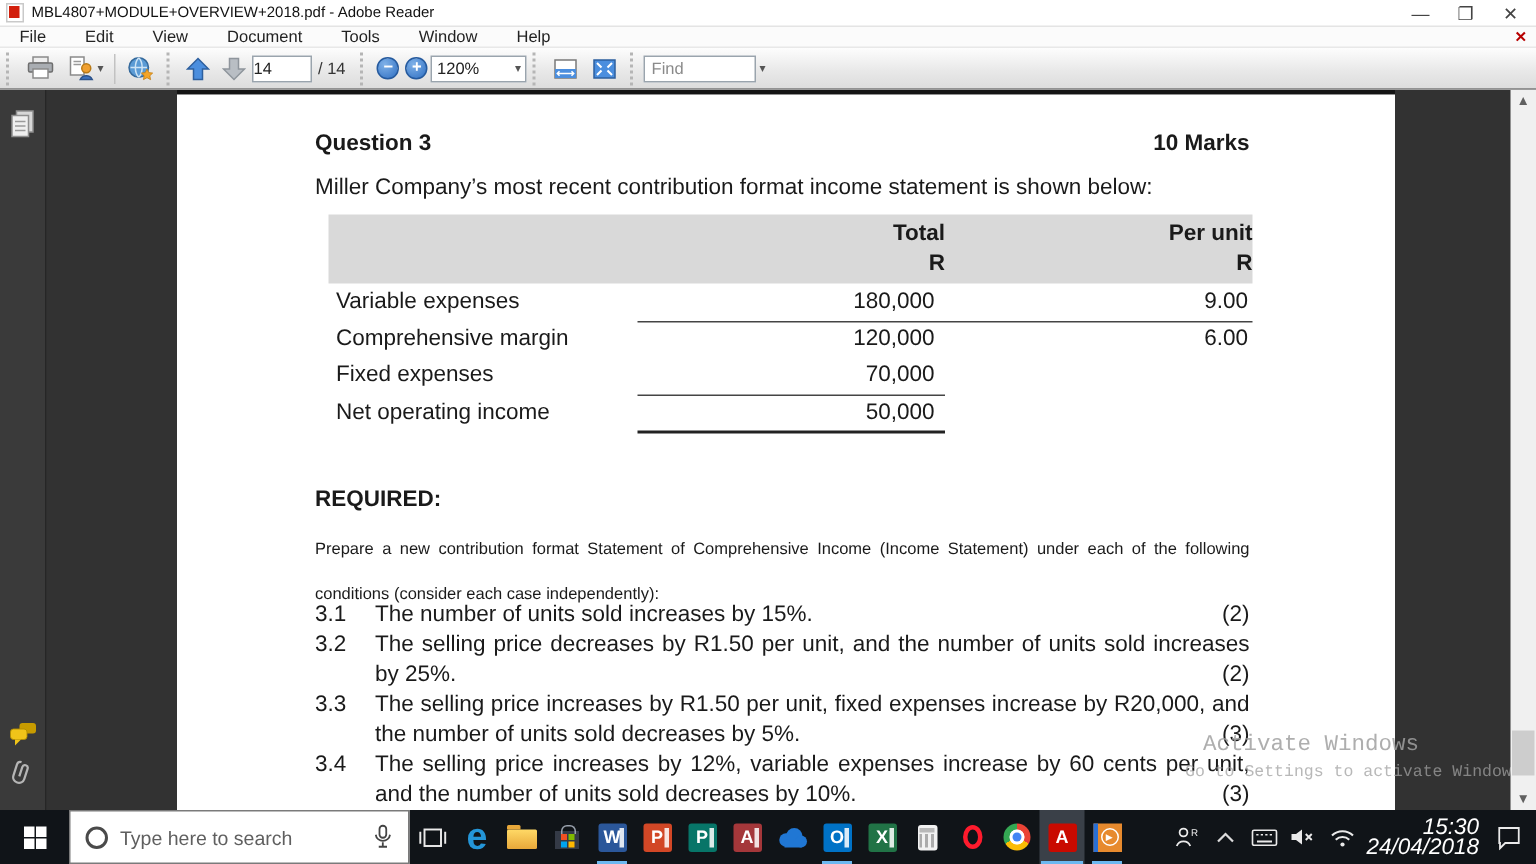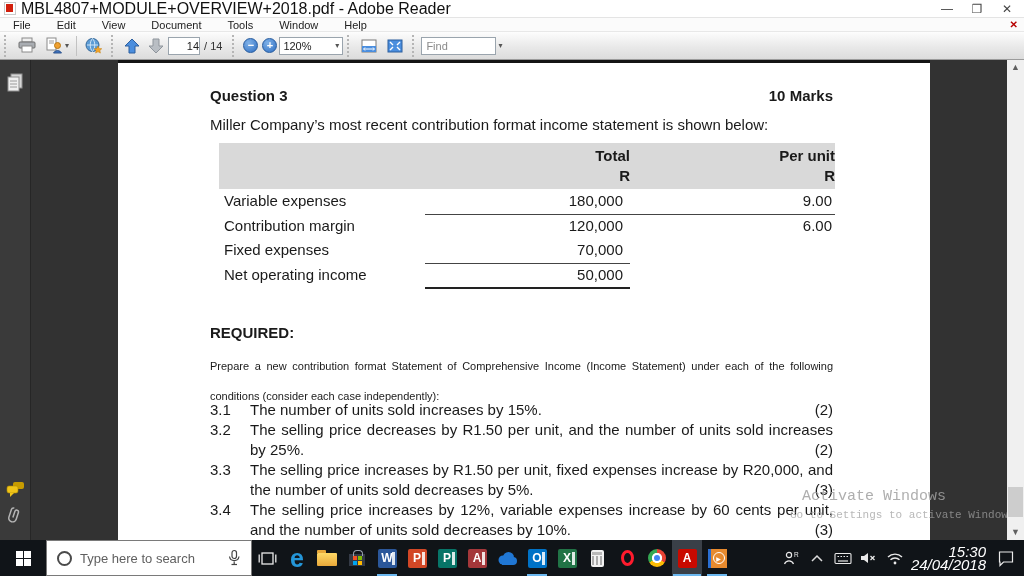--- a/index.html
+++ b/index.html
@@ -3,37 +3,37 @@
 <meta charset="utf-8">
 <style>
   * { margin:0; padding:0; box-sizing:border-box; }
   html,body { width:1024px; height:576px; overflow:hidden; font-family:"Liberation Sans", sans-serif; }
   .app { position:relative; width:1024px; height:576px; background:#333; }
 
   
   .titlebar { position:absolute; top:0; left:0; width:1024px; height:18px; background:#fff; display:flex; align-items:center; border-bottom:1px solid #e4e4e4; }
   .pdf-ico { width:12px; height:13px; margin:0 5px 0 4px; background:#fff; border:1px solid #c9c9c9; position:relative; }
   .pdf-ico::after { content:""; position:absolute; left:1px; top:1px; width:7px; height:8px; background:#d21f0c; }
-  .win-title { font-size:16px; color:#111; flex:1; white-space:nowrap; }
+  .win-title { font-size:10px; color:#111; flex:1; white-space:nowrap; }
   .win-btn { width:30px; height:17px; display:flex; align-items:center; justify-content:center; font-size:12px; color:#444; }
   .win-btn.close { margin-right:2px; }
 
   
   .menubar { position:absolute; top:18px; left:0; width:1024px; height:14px; background:#fbfbfb; display:flex; align-items:center; font-size:11px; color:#222; border-bottom:1px solid #e8e8e8; }
   .menu-item { padding:0 13px; }
   .menu-close { margin-left:auto; margin-right:6px; color:#b70000; font-size:10px; font-weight:bold; }
 
   
   .toolbar { position:absolute; top:32px; left:0; width:1024px; height:28px; background:linear-gradient(#fdfdfd,#e9e9e9 55%,#dcdcdc); border-bottom:1px solid #9b9b9b; display:flex; align-items:center; }
   .grip { width:5px; height:22px; border-left:2px dotted #b5b5b5; margin:0 4px; }
   .tb-btn { height:24px; display:flex; align-items:center; justify-content:center; padding:0 4px; border-radius:2px; }
   .tb-sep { width:1px; height:20px; background:#c2c2c2; margin:0 3px; }
   .tb-caret { font-size:8px; color:#555; margin-left:2px; }
   .pagebox, .zoombox, .findbox { background:#fff; border:1px solid #9aa4ad; height:18px; font-size:11px; color:#222; }
-  .pagebox { width:32px; text-align:right; }
+  .pagebox { width:40px; text-align:left; }
   .page-total { font-size:11px; color:#333; margin:0 6px 0 4px; }
   .zoombox { width:64px; display:flex; align-items:center; justify-content:space-between; padding:0 3px; }
   .findbox { width:75px; padding:0 4px; }
   .findbox::placeholder { color:#8a8a8a; }
   .circle-btn { width:15px; height:15px; border-radius:50%; background:radial-gradient(circle at 35% 30%, #7fb1e8, #2f6fc2); border:1px solid #255a9e; color:#fff; font-size:11px; line-height:13px; text-align:center; font-weight:bold; margin:0 2px; }
 
   
   .workspace { position:absolute; top:60px; left:0; width:1024px; height:480px; background:#323232; }
   .rail { position:absolute; left:0; top:0; width:31px; height:480px; background:#3a3a3a; border-right:1px solid #262626; }
   .rail-ico { position:absolute; left:6px; }
@@ -71,21 +71,21 @@
   .scrollbar { position:absolute; right:0; top:0; width:17px; height:480px; background:#f0f0f0; }
   .sb-arrow { position:absolute; left:0; width:17px; height:15px; color:#606060; font-size:9px; text-align:center; line-height:15px; }
   .sb-up { top:0; } .sb-down { bottom:0; }
   .sb-thumb { position:absolute; left:1px; top:427px; width:15px; height:30px; background:#cdcdcd; }
 
   
   .taskbar { position:absolute; top:540px; left:0; width:1024px; height:36px; background:#101418; display:flex; align-items:stretch; color:#fff; }
   .start { width:46px; display:flex; align-items:center; justify-content:center; }
   .winlogo { width:15px; height:15px; display:grid; grid-template-columns:7px 7px; grid-template-rows:7px 7px; gap:1px; }
   .winlogo div { background:#fff; }
-  .searchbox { width:206px; background:#fff; border:1px solid #7a7a7a; display:flex; align-items:center; }
+  .searchbox { width:227px; background:#fff; border:1px solid #7a7a7a; display:flex; align-items:center; }
   .cortana { width:15px; height:15px; border:2px solid #4a4a4a; border-radius:50%; margin:0 8px 0 10px; }
   .search-text { flex:1; font-size:13px; color:#5f5f5f; }
   .apps { display:flex; }
   .app-btn { width:30px; display:flex; align-items:center; justify-content:center; position:relative; }
   .app-btn.running::after { content:""; position:absolute; bottom:0; left:5px; right:5px; height:2px; background:#6cb8f0; }
   .app-btn.active { background:#3a4048; }
   .app-btn.active::after { left:1px; right:1px; }
   .office { width:19px; height:19px; border-radius:2px; color:#fff; font-weight:bold; font-size:12px; display:flex; align-items:center; justify-content:center; position:relative; }
   .office .sliver { position:absolute; right:2px; top:3px; width:3px; height:13px; background:rgba(255,255,255,0.85); }
   .edge-e { font-size:25px; font-weight:bold; color:#2496d8; line-height:20px; }
@@ -240,21 +240,21 @@
             <div>R</div>
           </div>
         </div>
         <div class="tbl-body">
           <div class="trow">
             <div class="lbl">Variable expenses</div>
             <div class="num b1">180,000</div>
             <div class="pu b1">9.00</div>
           </div>
           <div class="trow">
-            <div class="lbl">Contribution margin</div>
+            <div class="lbl">Comprehensive margin</div>
             <div class="num">120,000</div>
             <div class="pu">6.00</div>
           </div>
           <div class="trow">
             <div class="lbl">Fixed expenses</div>
             <div class="num b1">70,000</div>
             <div class="pu"></div>
           </div>
           <div class="trow">
             <div class="lbl">Net operating income</div>

